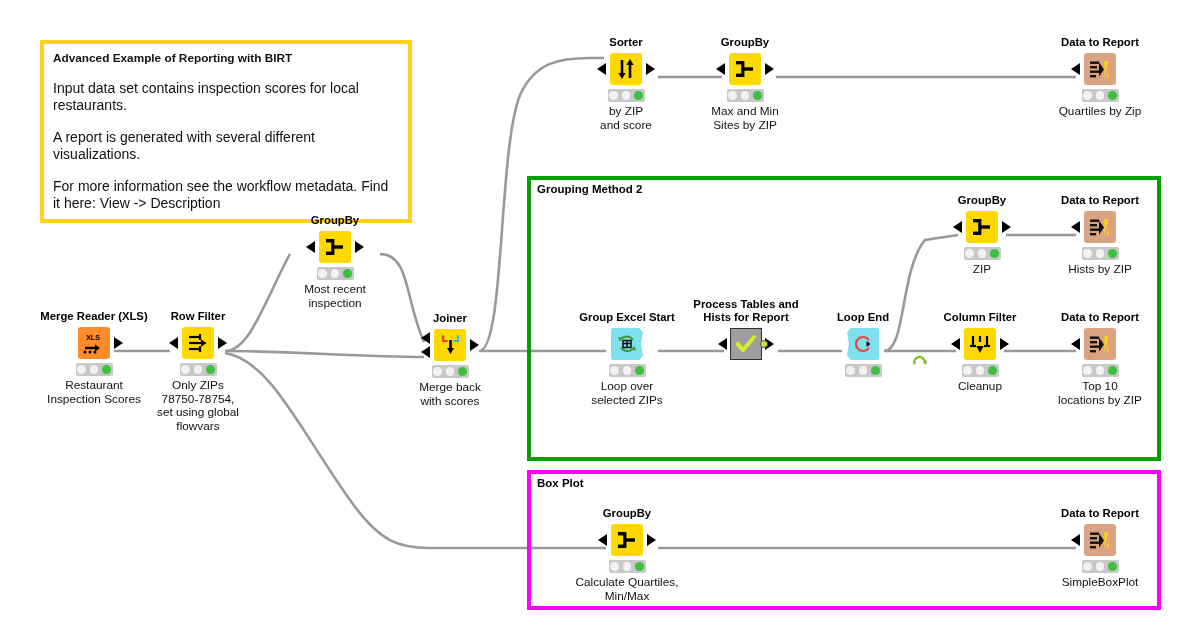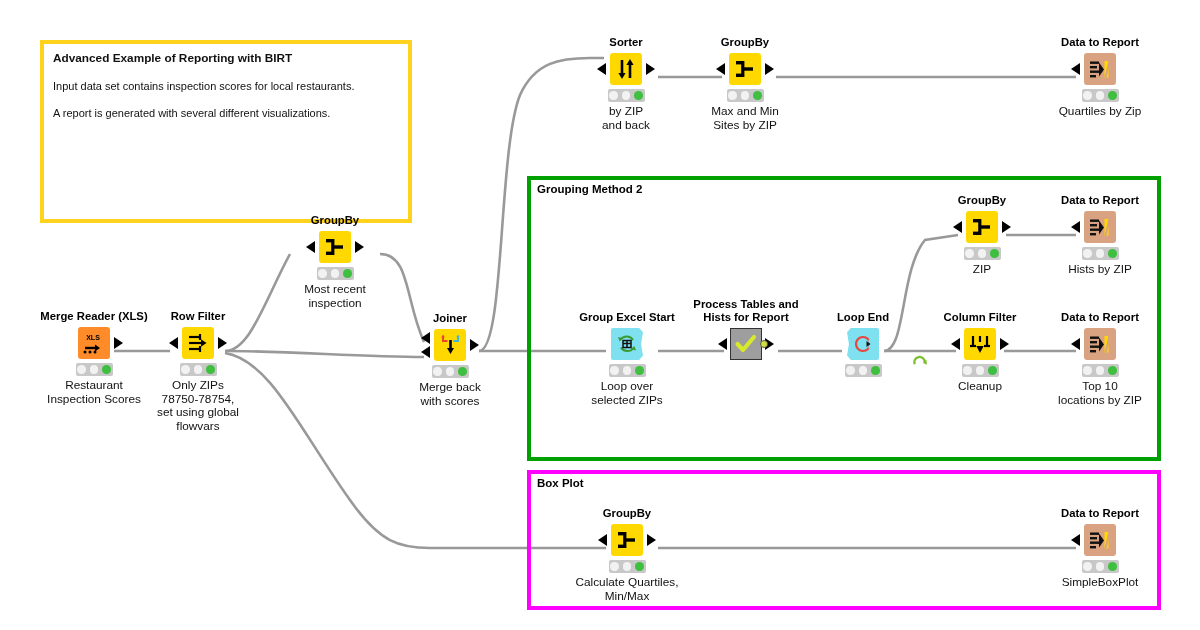--- a/index.html
+++ b/index.html
@@ -18,21 +18,21 @@
   
   .anno {
     position: absolute;
     background: #ffffff;
     z-index: 2;
   }
   .note-box {
     border: 4px solid #FFD21E;
     padding: 7px 9px 9px 9px;
   }
-  .note-box p { font-size: 11px; color: #111; line-height: 1.25; }
+  .note-box p { font-size: 14px; color: #111; line-height: 1.25; }
   .note-box p.t { font-weight: bold; font-size: 11.8px; margin-bottom: 14px; }
   .note-box p.b { margin-bottom: 14px; }
   .note-box p.l { margin-bottom: 0; }
 
   .group-box { background: transparent; }
   .group-box .gb-label {
     position: absolute; left: 6px; top: 3px;
     font-weight: bold; font-size: 11.5px; color: #000;
     z-index: 3;
   }
@@ -158,20 +158,22 @@
       <path d="M1006,235 L1076,235"></path>
 
       <path d="M658,548 L1076,548"></path>
     </g>
   </svg>
 
   <div class="anno note-box" style="left:40px; top:0px; width:372px; height:183px;margin-top:40px;">
     <p class="t">Advanced Example of Reporting with BIRT</p>
     <p class="b">Input data set contains inspection scores for local restaurants.</p>
     <p class="b">A report is generated with several different visualizations.</p>
+    <p class="l">For more information see the workflow metadata. Find it here:
+View -&gt; Description</p>
   </div>
 
 
   <div class="anno group-box gb-green" style="left:527px; top:176px; width:634px; height:285px;">
     <div class="gb-label">Grouping Method 2</div>
   </div>
 
   <div class="anno group-box gb-magenta" style="left:527px; top:470px; width:634px; height:140px;">
     <div class="gb-label">Box Plot</div>
   </div>
@@ -297,21 +299,21 @@
         <span class="port port-in"></span>
         <span class="port port-out"></span>
       </div>
     </div>
     <div class="traffic">
       <span class="tl"></span>
       <span class="tl"></span>
       <span class="tl on"></span>
     </div>
     <div class="node-desc">by ZIP
-and back</div>
+and score</div>
   </div>
 
   <div class="node" style="left:685px; top:36px;">
     <div class="node-name">GroupBy</div>
     <div class="node-body">
       <div class="icon-box ib-yellow">
         <svg class="glyph" width="24" height="22" viewBox="0 0 24 22">
           <g fill="#000">
             <rect x="3" y="3" width="7" height="3.4"></rect>
             <rect x="3" y="15.6" width="7" height="3.4"></rect>

